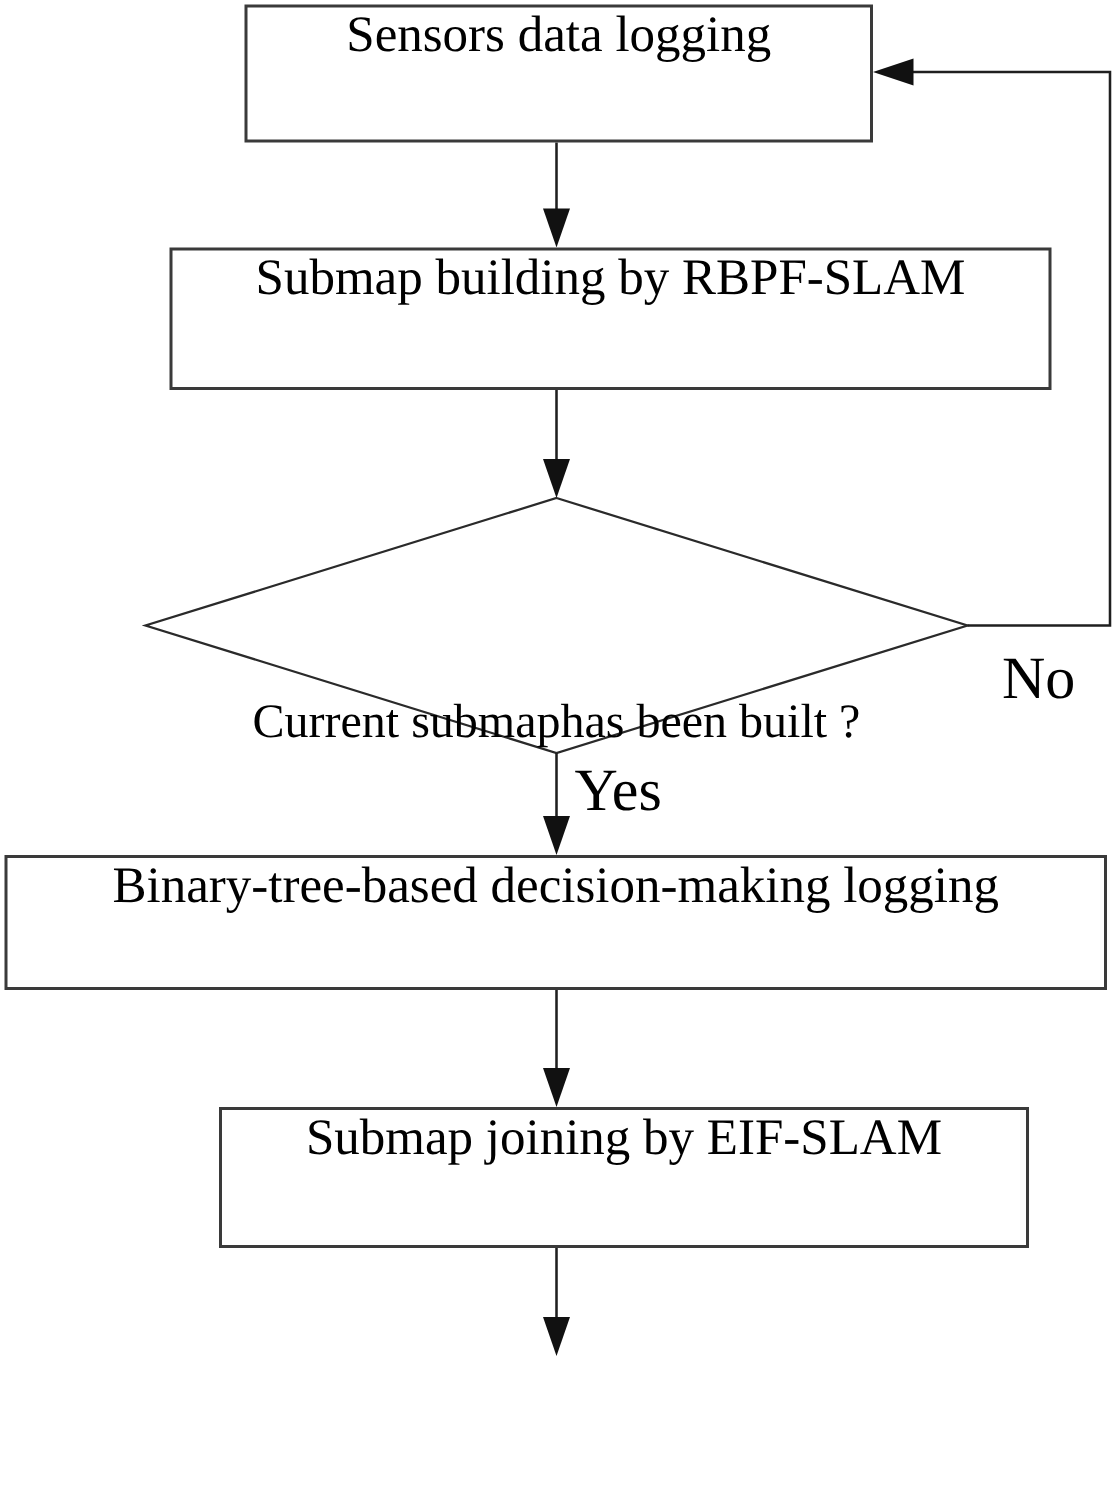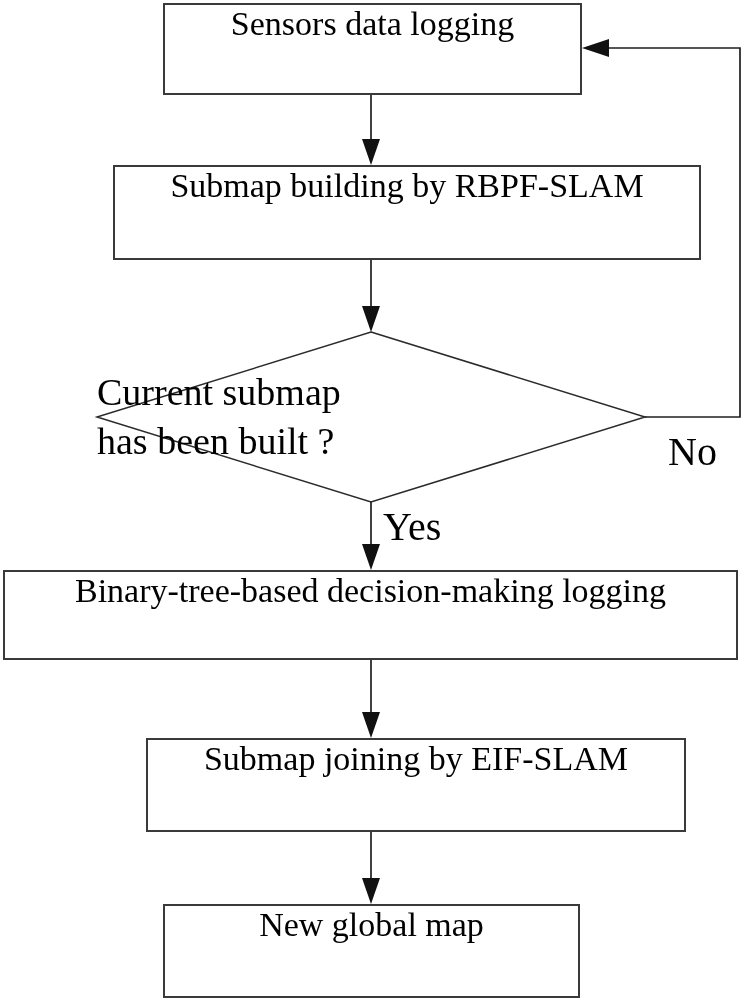--- a/index.html
+++ b/index.html
@@ -21,22 +21,22 @@
     text-align:center;
     box-sizing:border-box;
   }
   #node-sensors{left:163px;top:3px;width:419px;height:92px;}
   #node-rbpf{left:90px;top:165px;width:588px;height:95px;margin-left:23px;}
   #node-binary{left:3px;top:570px;width:735px;height:90px;}
   #node-eif{left:102px;top:738px;width:540px;height:94px;margin-left:44px;}
   #node-global{left:163px;top:904px;width:417px;height:94px;}
   .decision-text{
     position:absolute;left:97px;top:332px;width:548px;height:170px;
-    display:flex;flex-direction:column;align-items:flex-start;justify-content:center;
-    font-size:38px;line-height:1.3;text-align:center;
+    display:flex;flex-direction:row;align-items:flex-end;justify-content:center;
+    font-size:32px;line-height:1.3;text-align:center;
   }
   .edge-label{position:absolute;font-size:40px;line-height:1;}
   #label-yes{left:383px;top:507px;}
   #label-no{left:668px;top:432px;}
 </style>
 </head>
 <body>
 
 <div class="canvas">
 
@@ -92,17 +92,14 @@
   <div class="edge-label" id="label-no">No</div>
 
   <div class="node" id="node-binary">
     <span>Binary-tree-based decision-making logging</span>
   </div>
 
   <div class="node" id="node-eif">
     <span>Submap joining by EIF-SLAM</span>
   </div>
 
-  <div class="node" id="node-global">
-    <span>New global map</span>
-  </div>
 
 </div>
 
 </body></html>

